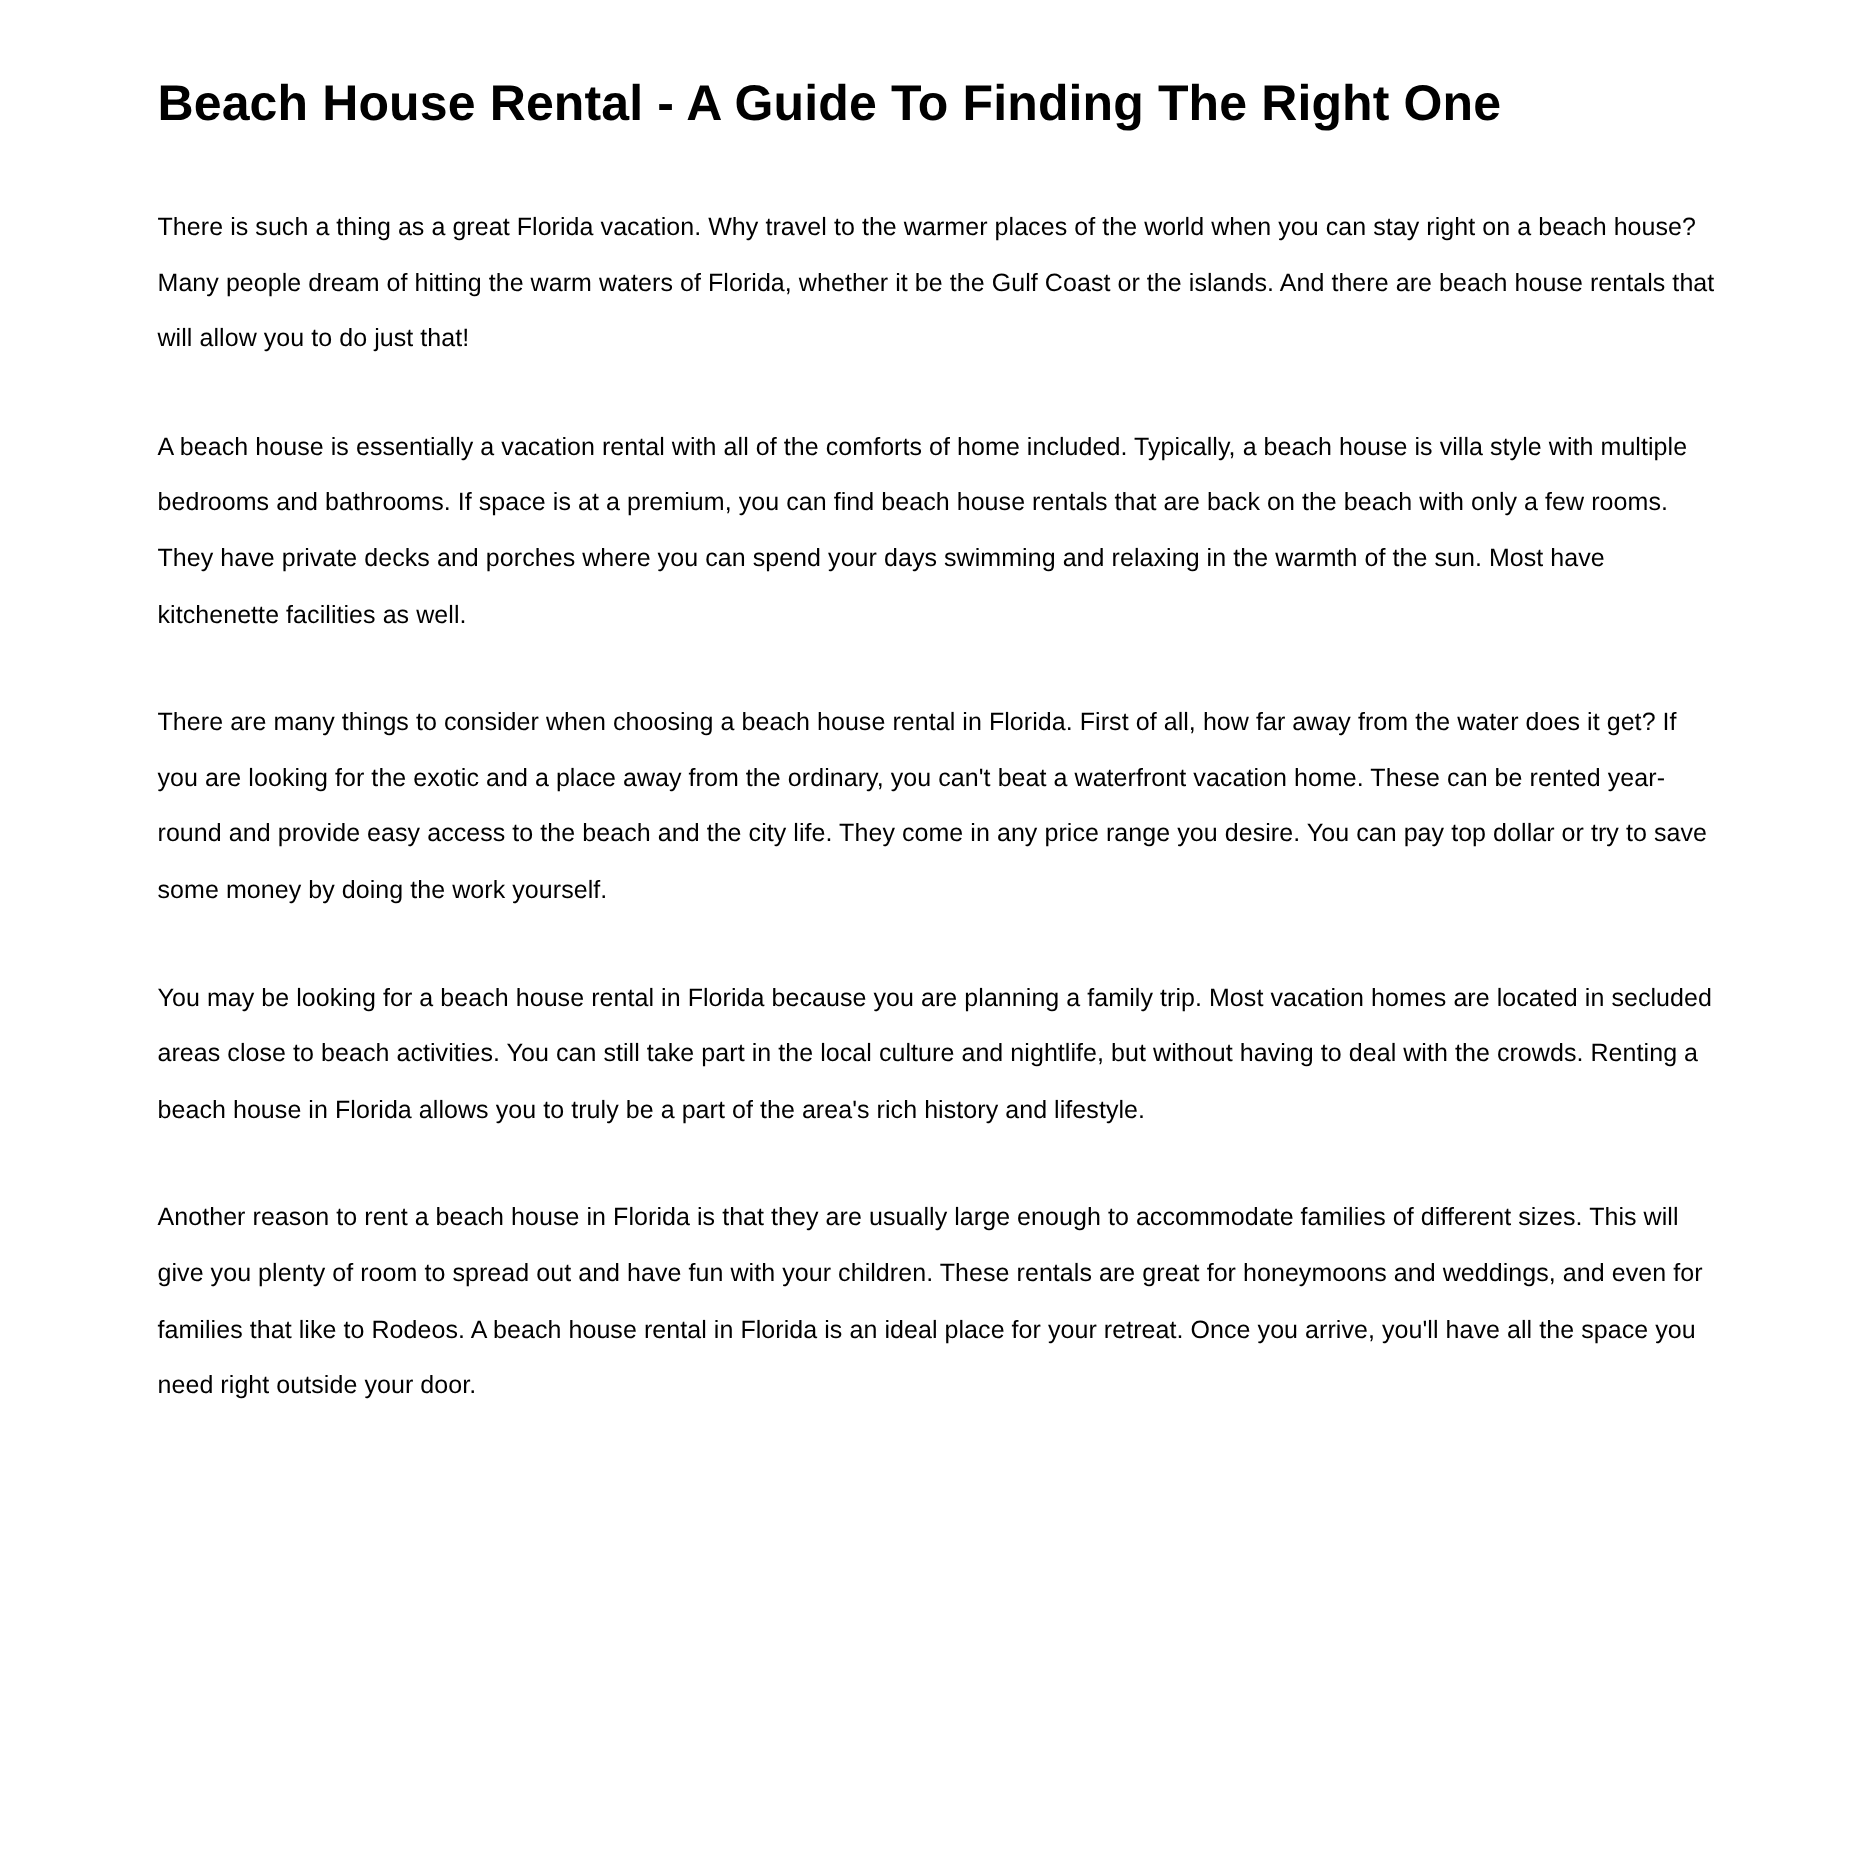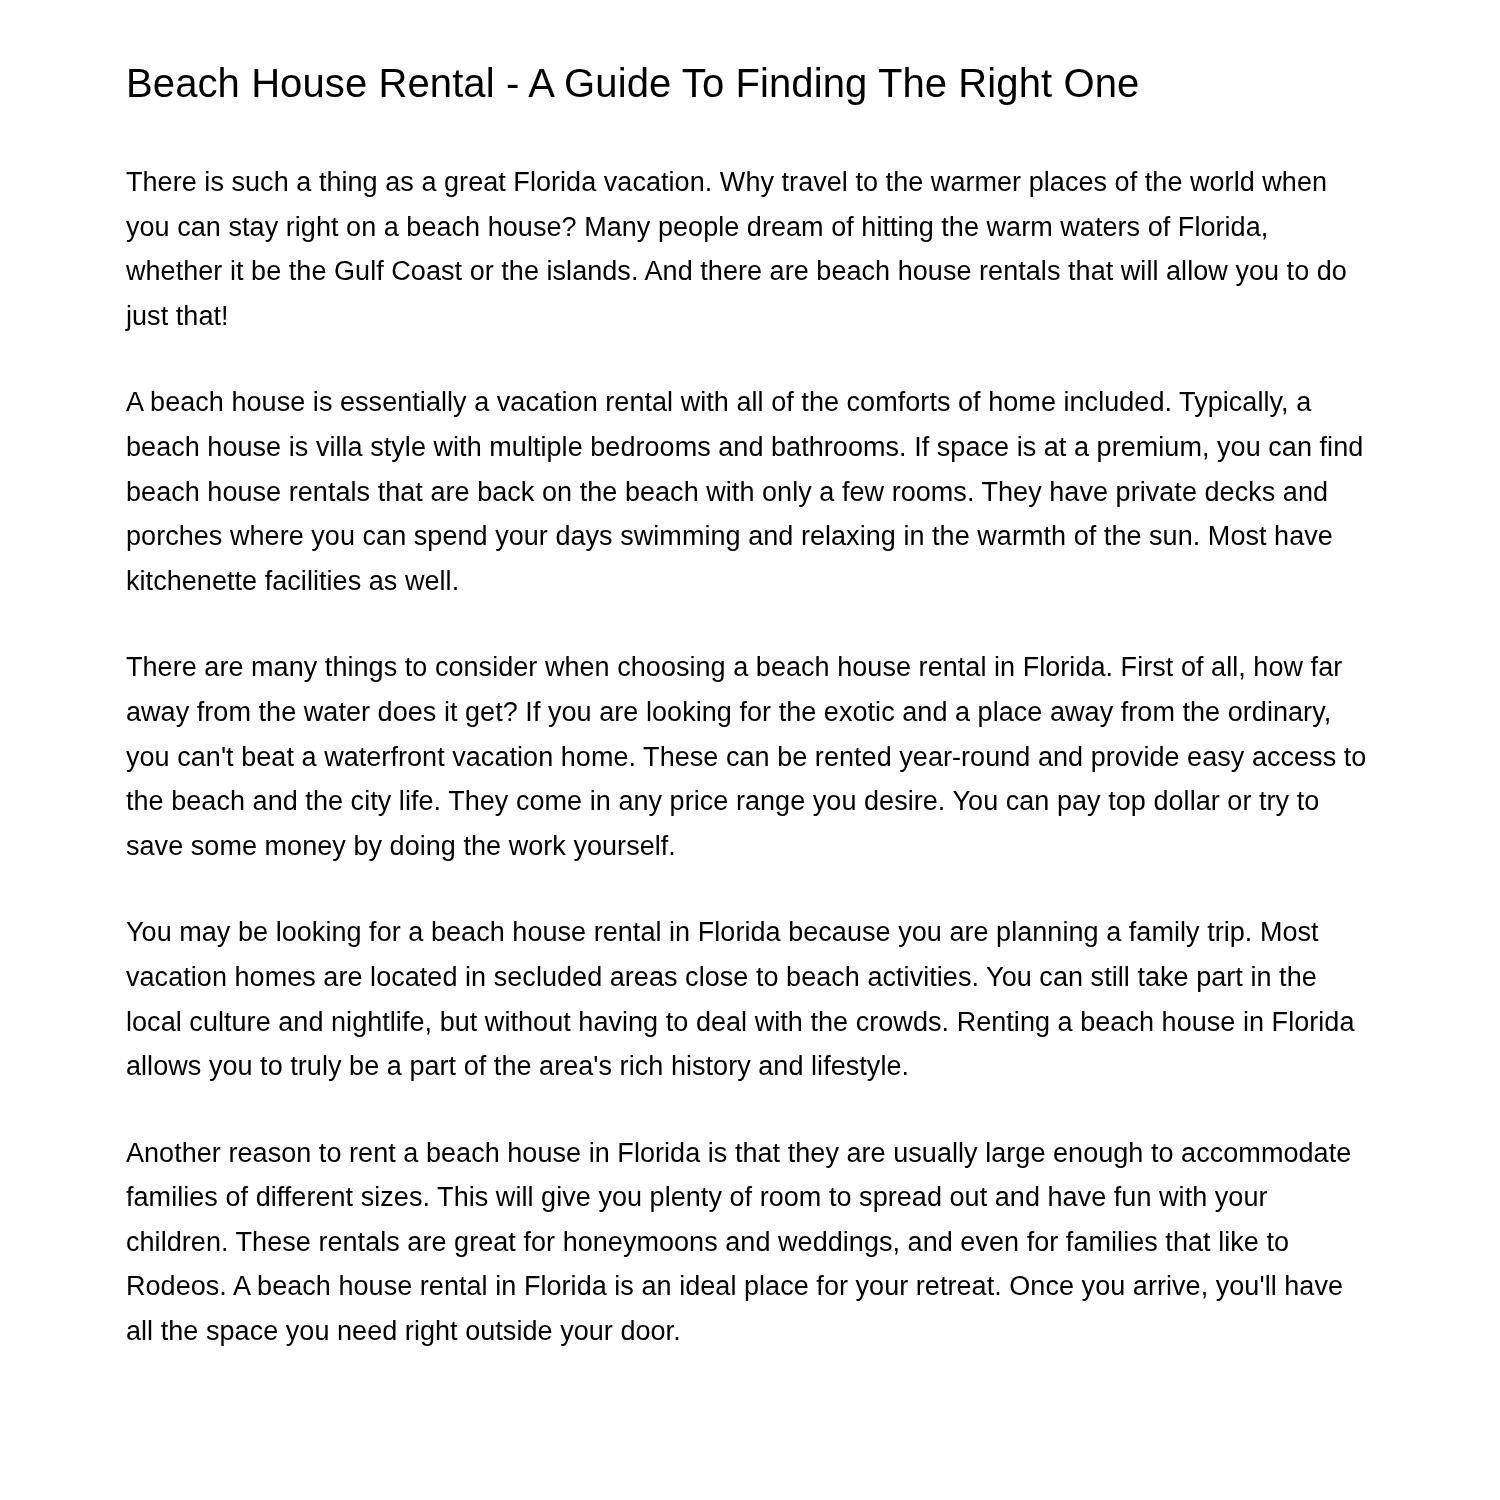--- a/index.html
+++ b/index.html
@@ -16,27 +16,27 @@
   }
   .page {
     box-sizing: border-box;
     width: 1500px;
     min-height: 1500px;
     padding: 58px 128px 0 126px;
     background: #ffffff;
   }
   .doc-title {
     font-size: 40px;
-    font-weight: normal;
+    font-weight: bold;
     line-height: 1.25;
     margin: 0 0 52px 0;
     letter-spacing: 0.1px;
   }
   .doc-paragraph {
-    font-size: 27px;
+    font-size: 20px;
     line-height: 44.6px;
     margin: 0 0 42px 0;
     text-align: left;
     letter-spacing: 0.05px;
   }
   .doc-paragraph:last-child {
     margin-bottom: 0;
   }
 </style>
 </head>

